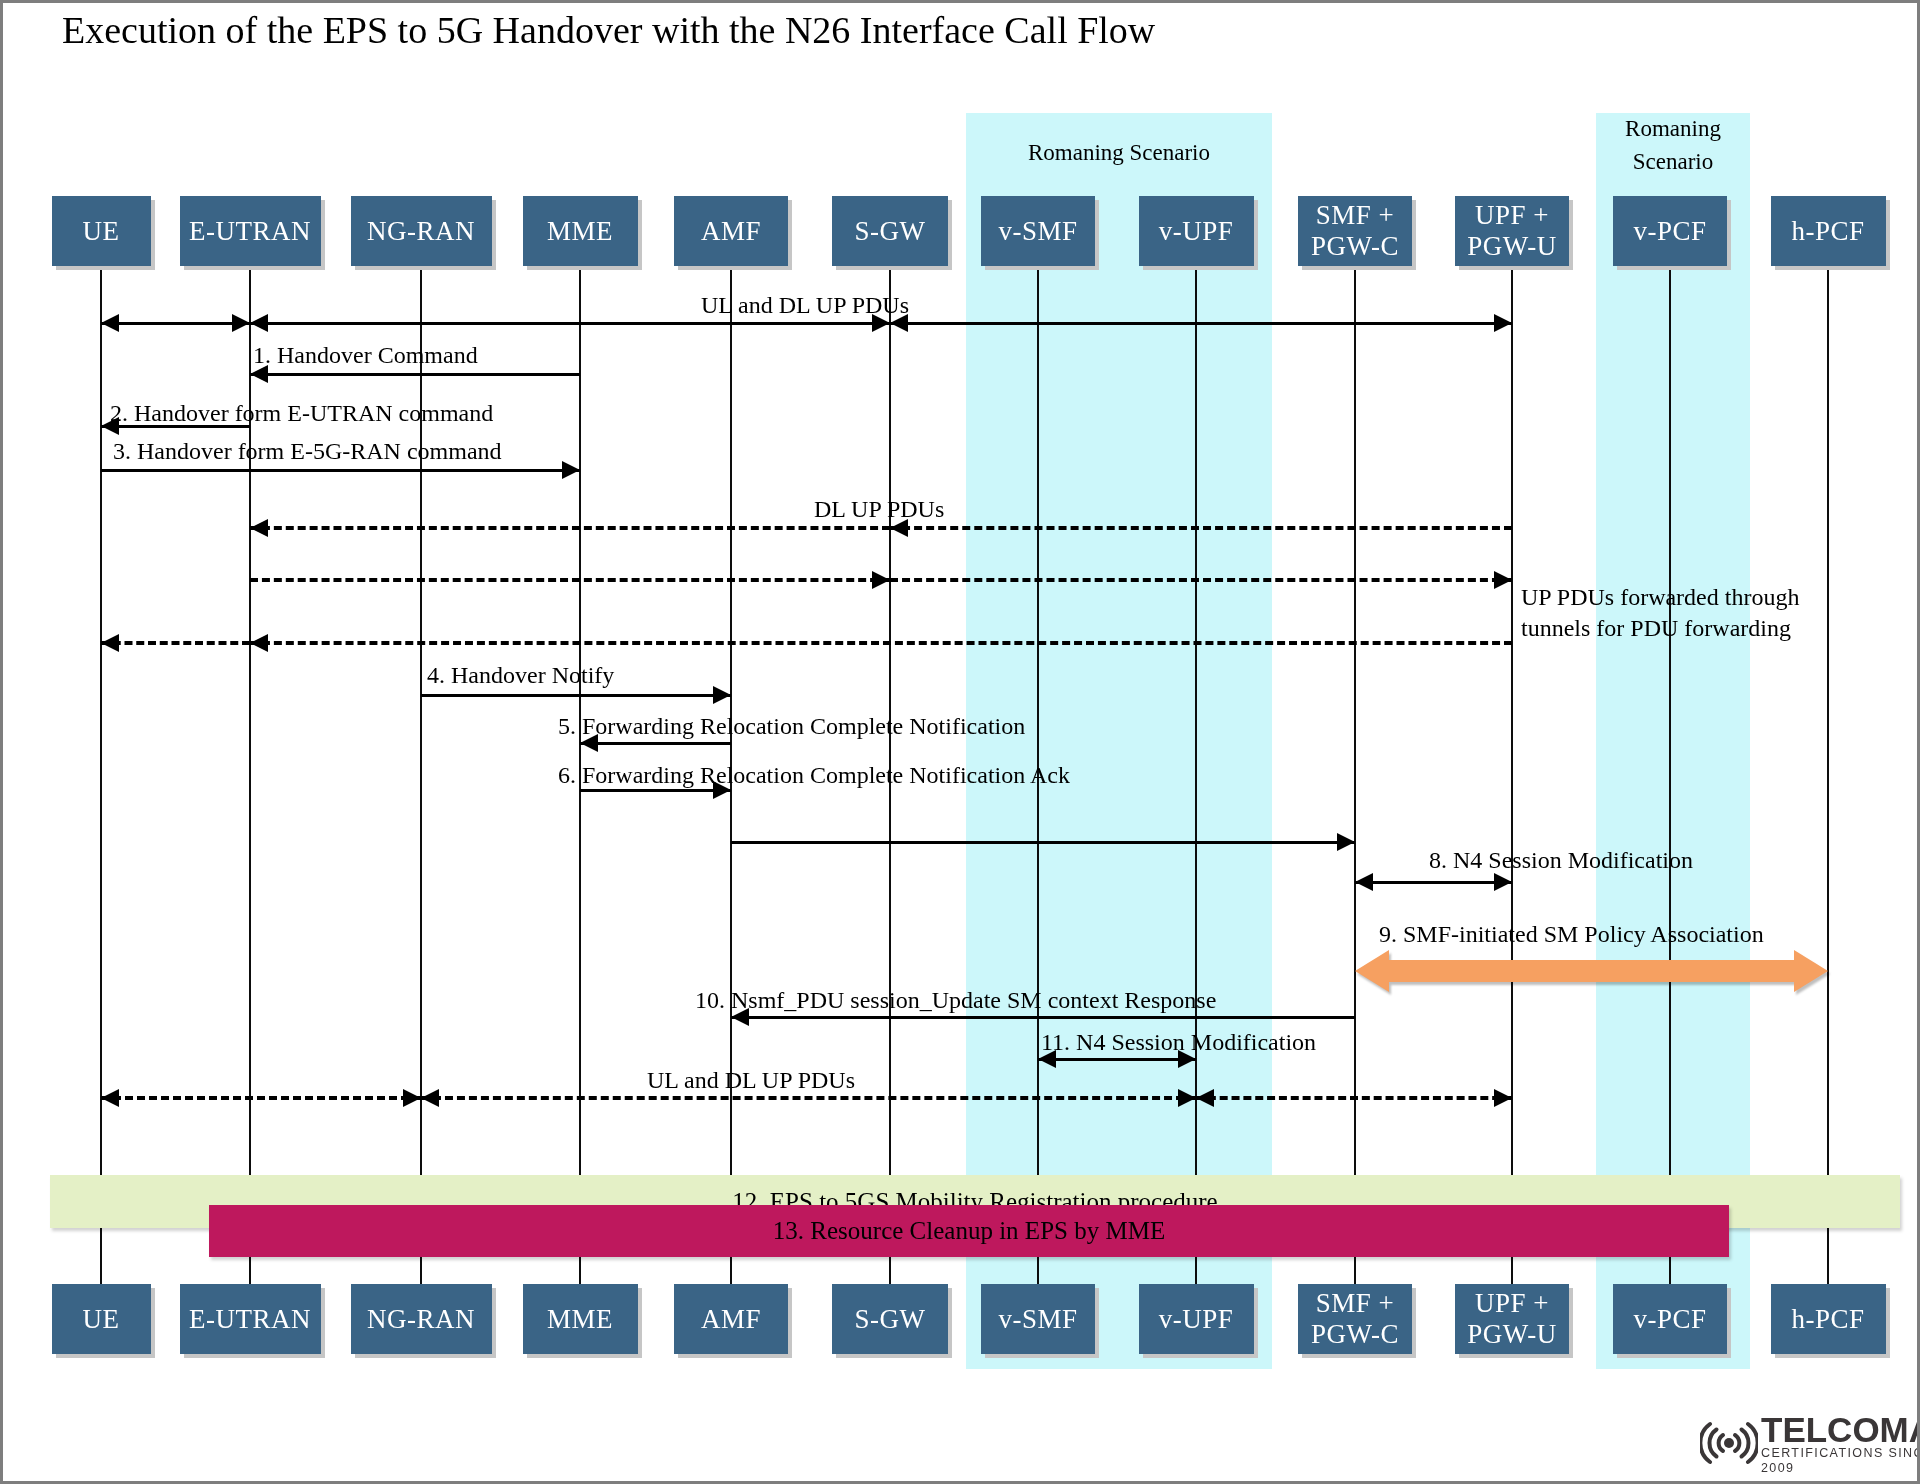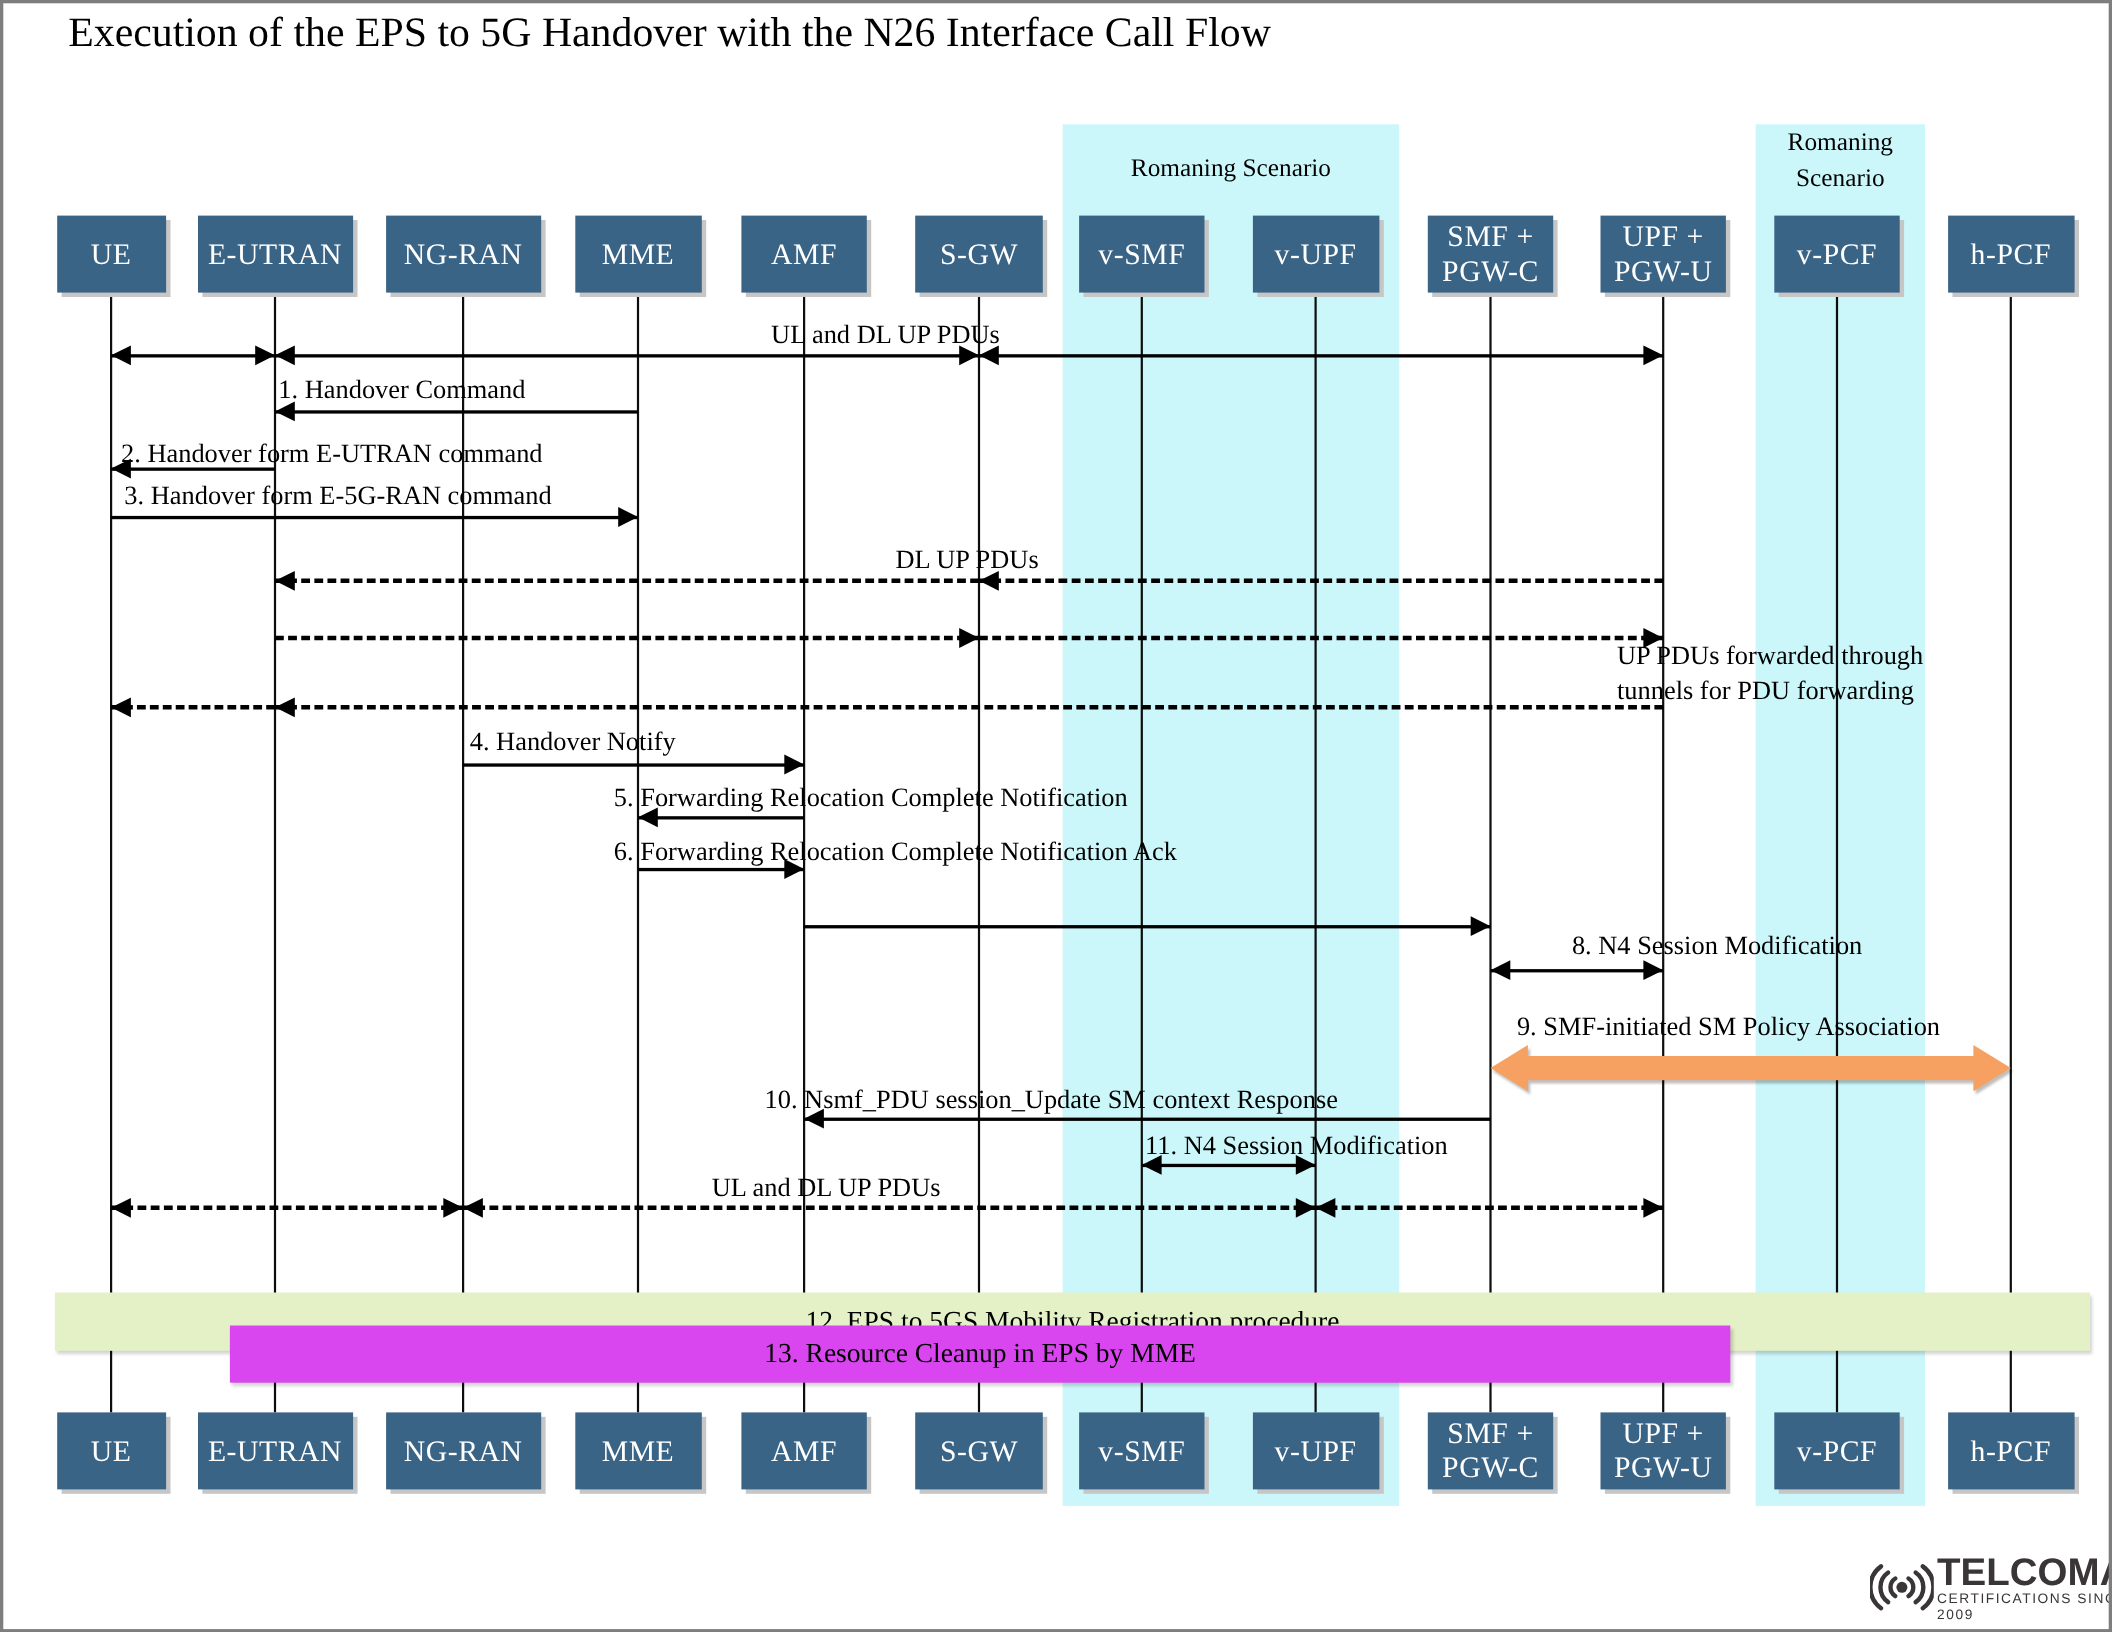--- a/index.html
+++ b/index.html
@@ -116,26 +116,26 @@
       <div class="mlabel" style="left: 647px; top: 1067px;">UL and DL UP PDUs</div>
       <div class="mline dashed" style="left: 101px; top: 1096px; width: 320px;"></div>
       <div class="head" style="left: 101px; top: 1089px; border-top: 9px solid transparent; border-bottom: 9px solid transparent; border-right: 18px solid rgb(0, 0, 0);"></div>
       <div class="head" style="left: 403px; top: 1089px; border-top: 9px solid transparent; border-bottom: 9px solid transparent; border-left: 18px solid rgb(0, 0, 0);"></div>
       <div class="mline dashed" style="left: 421px; top: 1096px; width: 775px;"></div>
       <div class="head" style="left: 421px; top: 1089px; border-top: 9px solid transparent; border-bottom: 9px solid transparent; border-right: 18px solid rgb(0, 0, 0);"></div>
       <div class="head" style="left: 1178px; top: 1089px; border-top: 9px solid transparent; border-bottom: 9px solid transparent; border-left: 18px solid rgb(0, 0, 0);"></div>
       <div class="mline dashed" style="left: 1196px; top: 1096px; width: 316px;"></div>
       <div class="head" style="left: 1196px; top: 1089px; border-top: 9px solid transparent; border-bottom: 9px solid transparent; border-right: 18px solid rgb(0, 0, 0);"></div>
       <div class="head" style="left: 1494px; top: 1089px; border-top: 9px solid transparent; border-bottom: 9px solid transparent; border-left: 18px solid rgb(0, 0, 0);"></div>
-      <div class="notetext" style="left: 1470px; top: 582px;">
+      <div class="notetext" style="left: 1521px; top: 582px;">
         <div>UP PDUs forwarded through</div>
         <div>tunnels for PDU forwarding</div>
       </div>
       <div class="proc" style="left: 50px; top: 1143px; width: 1850px; height: 53px; background: rgb(228, 240, 198); margin-top: 32px;">12. EPS to 5GS Mobility Registration procedure</div>
-      <div class="proc" style="left: 209px; top: 1205px; width: 1364px; height: 52px; background: #d946ef;">13. Resource Cleanup in EPS by MME</div>
+      <div class="proc" style="left: 209px; top: 1205px; width: 1520px; height: 52px; background: #be185d;">13. Resource Cleanup in EPS by MME</div>
       <div class="abox" style="left: 51.5px; top: 196px; width: 99px; height: 70px; background: rgb(58, 100, 134);">
         <div>UE</div>
       </div>
       <div class="abox" style="left: 51.5px; top: 1284px; width: 99px; height: 70px; background: rgb(58, 100, 134);">
         <div>UE</div>
       </div>
       <div class="abox" style="left: 179.5px; top: 196px; width: 141px; height: 70px; background: rgb(58, 100, 134);">
         <div>E-UTRAN</div>
       </div>
       <div class="abox" style="left: 179.5px; top: 1284px; width: 141px; height: 70px; background: rgb(58, 100, 134);">

